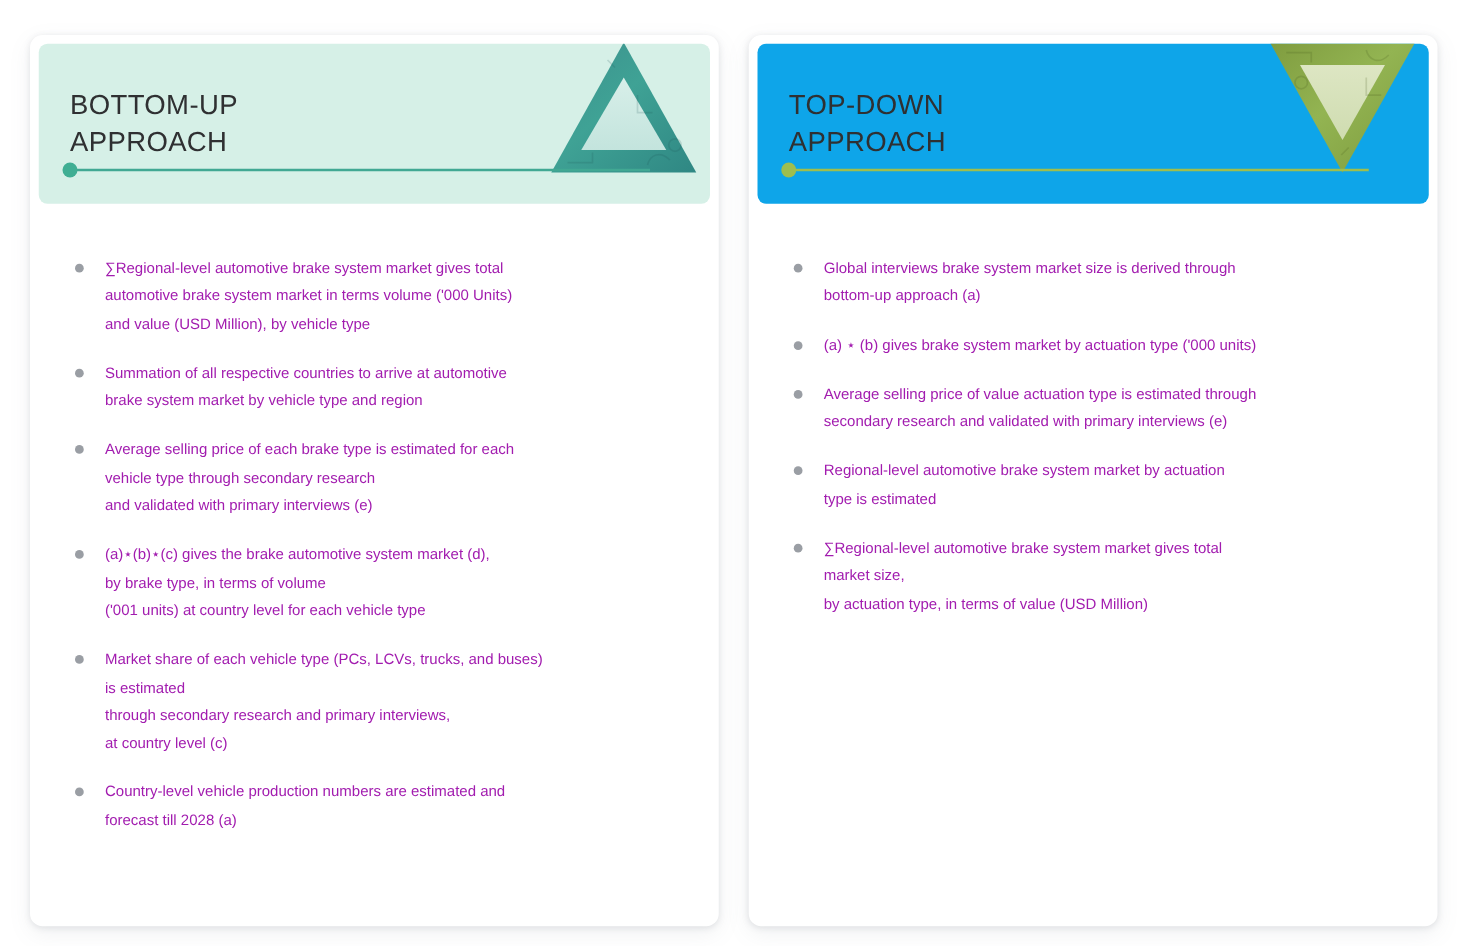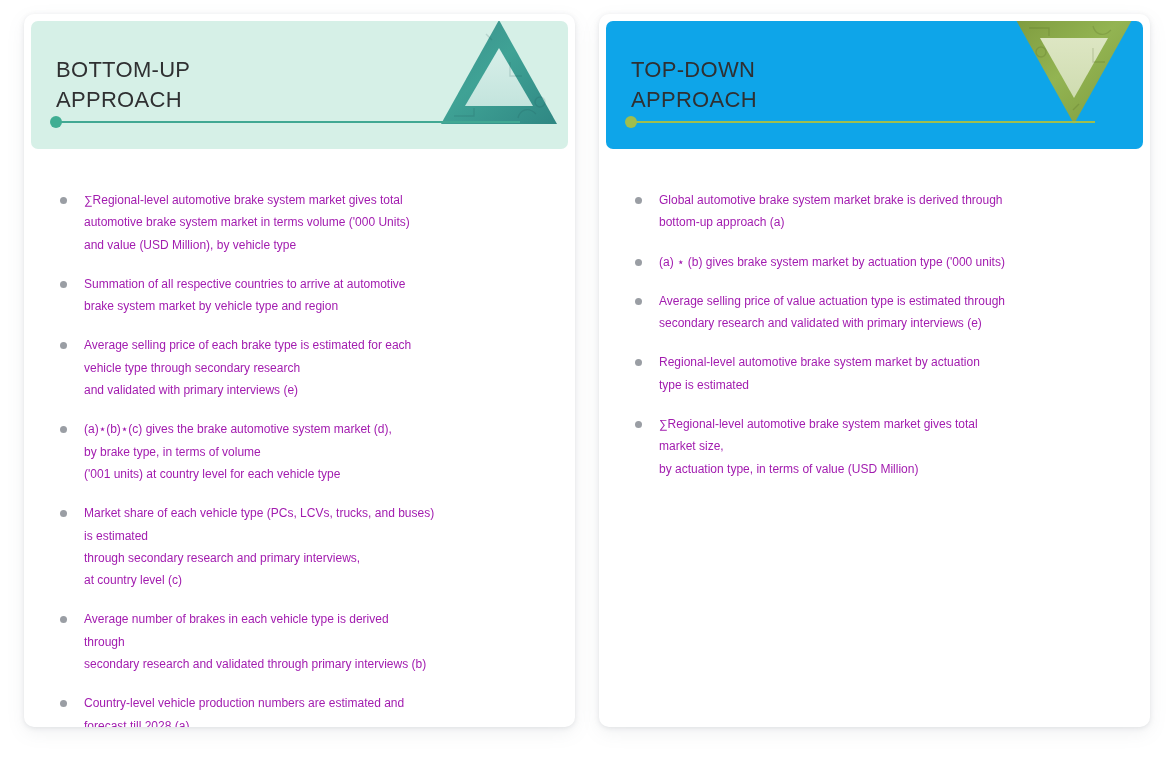--- a/index.html
+++ b/index.html
@@ -13,21 +13,21 @@
     overflow: hidden;
   }
 
   .page {
     position: relative;
     width: 1170px;
     height: 757px;
     background: #ffffff;
     display: flex;
     align-items: flex-start;
-    padding: 14px 14px 0 24px;
+    padding: 28px 14px 0 24px;
     gap: 24px;
   }
 
   
   .card {
     position: relative;
     width: 551px;
     height: 713px;
     background: #ffffff;
     border-radius: 10px;
@@ -171,23 +171,20 @@
       <li class="bullet-item">Average selling price of each brake type is estimated for each
 vehicle type through secondary research
 and validated with primary interviews (e)</li>
       <li class="bullet-item">(a)⋆(b)⋆(c) gives the brake automotive system market (d),
 by brake type, in terms of volume
 ('001 units) at country level for each vehicle type</li>
       <li class="bullet-item">Market share of each vehicle type (PCs, LCVs, trucks, and buses)
 is estimated
 through secondary research and primary interviews,
 at country level (c)</li>
-      <li class="bullet-item">Average number of brakes in each vehicle type is derived
-through
-secondary research and validated through primary interviews (b)</li>
       <li class="bullet-item">Country-level vehicle production numbers are estimated and
 forecast till 2028 (a)</li>
     </ul>
   </div>
 
   <div class="card">
 
     <div class="card-header olive">
 
       <div class="header-title">TOP-DOWN
@@ -216,21 +213,21 @@
             <path d="M96,12 C88,20 80,16 78,8"></path>
             <circle cx="26" cy="34" r="5"></circle>
             <path d="M64,86 L58,92"></path>
             <path d="M78,30 L78,44 L90,44"></path>
           </g>
         </svg>
       </div>
     </div>
 
     <ul class="bullet-list">
-      <li class="bullet-item">Global automotive brake system market brake is derived through
+      <li class="bullet-item">Global interviews brake system market size is derived through
 bottom-up approach (a)</li>
       <li class="bullet-item">(a) ⋆ (b) gives brake system market by actuation type ('000 units)</li>
       <li class="bullet-item">Average selling price of value actuation type is estimated through
 secondary research and validated with primary interviews (e)</li>
       <li class="bullet-item">Regional-level automotive brake system market by actuation
 type is estimated</li>
       <li class="bullet-item">∑Regional-level automotive brake system market gives total
 market size,
 by actuation type, in terms of value (USD Million)</li>
     </ul>

